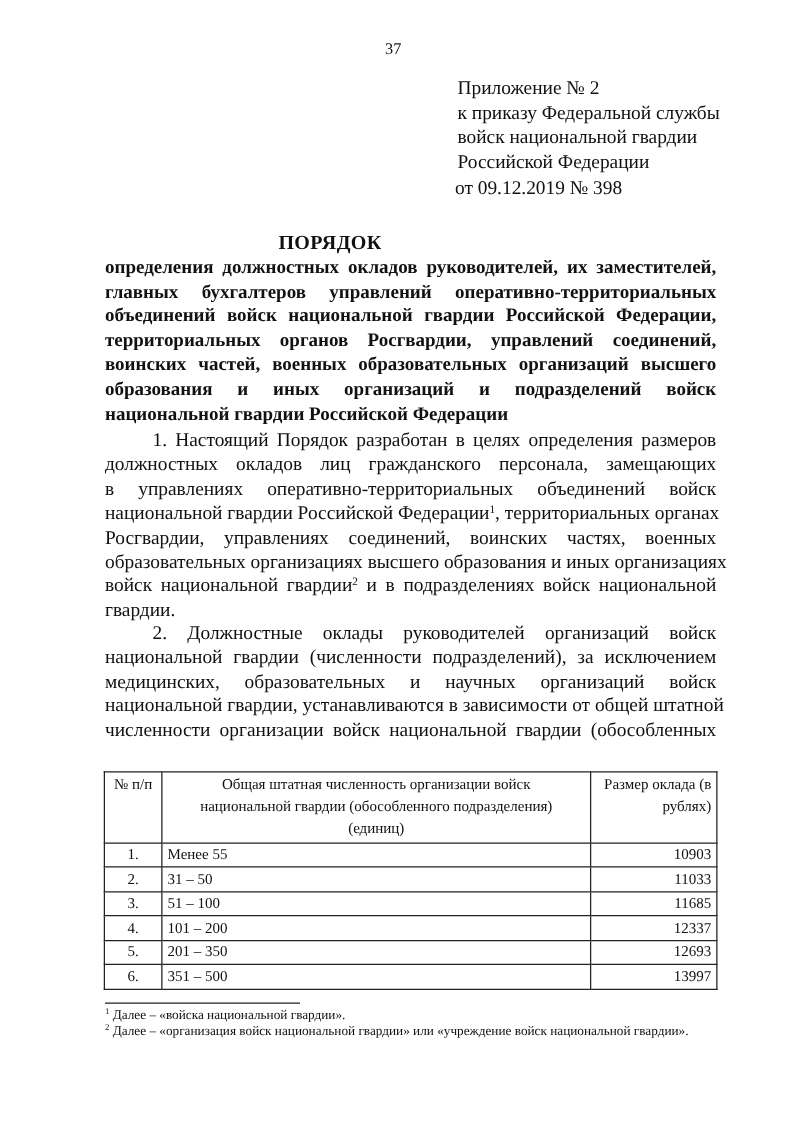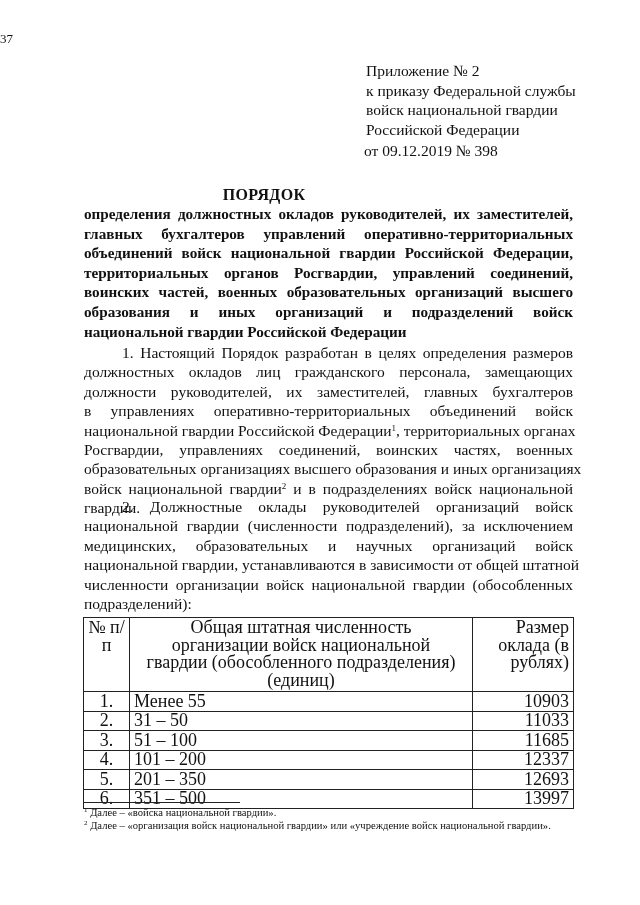--- a/index.html
+++ b/index.html
@@ -1,32 +1,32 @@
 <!DOCTYPE html>
 <html><head>
 <meta charset="utf-8">
 <style>
   html, body { margin: 0; padding: 0; background: #ffffff; }
   body { width: 640px; height: 905px; position: relative; overflow: hidden;
          font-family: "Liberation Serif", "DejaVu Serif", serif; color: #111; }
   .abs { position: absolute; }
-  .page-num { left: 0; width: 629px; top: 31px; font-size: 13px; }
+  .page-num { left: 0; width: 629px; top: 31px; text-align: center; font-size: 13px; }
   .approval { left: 366px; top: 61px; font-size: 15.5px; line-height: 19.6px; }
   .approval div { white-space: nowrap; }
   .approval .date { margin-left: -2px; margin-top: 2px; }
   .title { left: 0; width: 528px; top: 186px; text-align: center; font-weight: bold; font-size: 16px; letter-spacing: 0.3px; }
   .subtitle { left: 84px; width: 489px; top: 204px; font-weight: bold; font-size: 15.2px; line-height: 19.6px; text-align: justify; }
   .subtitle div { text-align: justify; text-align-last: justify; white-space: nowrap; }
   .subtitle div.last { text-align-last: left; }
   .para { left: 84px; width: 489px; font-size: 15.5px; line-height: 19.4px; }
   .para div { text-align: justify; text-align-last: justify; white-space: nowrap; }
   .para div.indent { padding-left: 38px; }
   .para div.last { text-align-last: left; }
   sup { font-size: 9px; line-height: 0; vertical-align: 5px; }
-  table.salary { position: absolute; left: 83px; top: 617px; width: 491px; border-collapse: collapse; font-size: 18px; }
+  table.salary { position: absolute; left: 83px; top: 617px; width: 491px; border-collapse: collapse; font-size: 12px; }
   table.salary td, table.salary th { border: 1px solid #222; padding: 0 4px; font-weight: normal; line-height: 17.5px; }
   table.salary th { vertical-align: top; padding-top: 1px; padding-bottom: 2px; }
   table.salary td { height: 18.5px; }
   .c-num { width: 37px; text-align: center; }
   .c-range { text-align: left; }
   .c-salary { width: 92px; text-align: right; }
   th.c-range { text-align: center; }
   .fn-rule { left: 84px; top: 802px; width: 156px; border-top: 1px solid #222; height: 0; }
   .footnotes { left: 84px; top: 806px; font-size: 10.6px; line-height: 13px; }
   .footnotes sup { font-size: 7px; vertical-align: 4px; }
@@ -52,36 +52,34 @@
   <div>объединений войск национальной гвардии Российской Федерации,</div>
   <div>территориальных органов Росгвардии, управлений соединений,</div>
   <div>воинских частей, военных образовательных организаций высшего</div>
   <div>образования и иных организаций и подразделений войск</div>
   <div class="last">национальной гвардии Российской Федерации</div>
 </div>
 
 <div class="abs para" style="top:343px;">
   <div class="indent">1. Настоящий Порядок разработан в целях определения размеров</div>
   <div>должностных окладов лиц гражданского персонала, замещающих</div>
-  <div>должности руководителей, их заместителей, главных бухгалтеров</div>
   <div>в управлениях оперативно-территориальных объединений войск</div>
   <div><span>национальной гвардии Российской Федерации</span><sup>1</sup><span>, территориальных органах</span></div>
   <div>Росгвардии, управлениях соединений, воинских частях, военных</div>
   <div>образовательных организациях высшего образования и иных организациях</div>
   <div><span>войск национальной гвардии</span><sup>2</sup><span> и в подразделениях войск национальной</span></div>
   <div class="last">гвардии.</div>
 </div>
 
 <div class="abs para" style="top:497px;">
   <div class="indent">2. Должностные оклады руководителей организаций войск</div>
   <div>национальной гвардии (численности подразделений), за исключением</div>
   <div>медицинских, образовательных и научных организаций войск</div>
   <div>национальной гвардии, устанавливаются в зависимости от общей штатной</div>
   <div>численности организации войск национальной гвардии (обособленных</div>
-  <div class="last">подразделений):</div>
 </div>
 
 <table class="salary">
   <thead>
     <tr>
       <th class="c-num">№ п/п</th>
       <th class="c-range" style="padding-left:14px;padding-right:14px;">Общая штатная численность организации войск национальной гвардии (обособленного подразделения) (единиц)</th>
       <th class="c-salary">Размер оклада (в рублях)</th>
     </tr>
   </thead>

